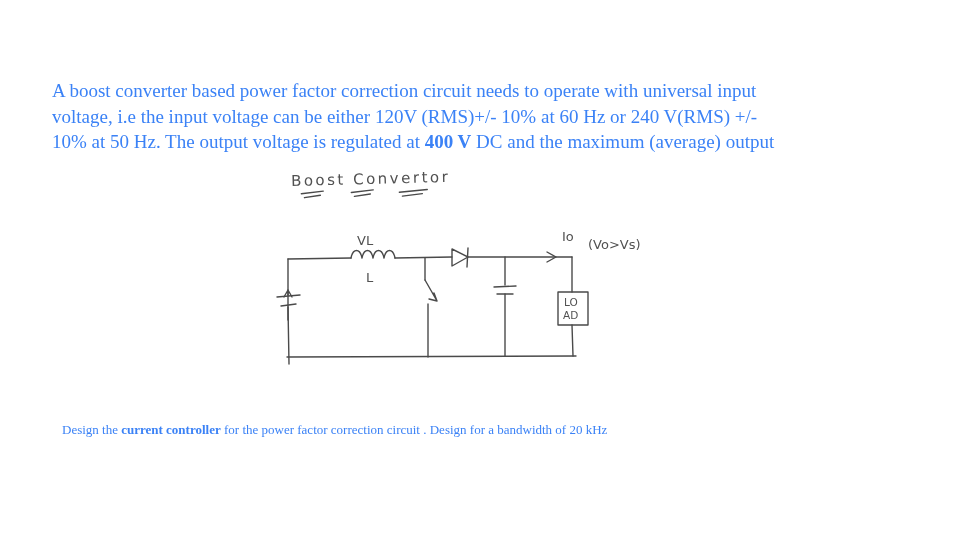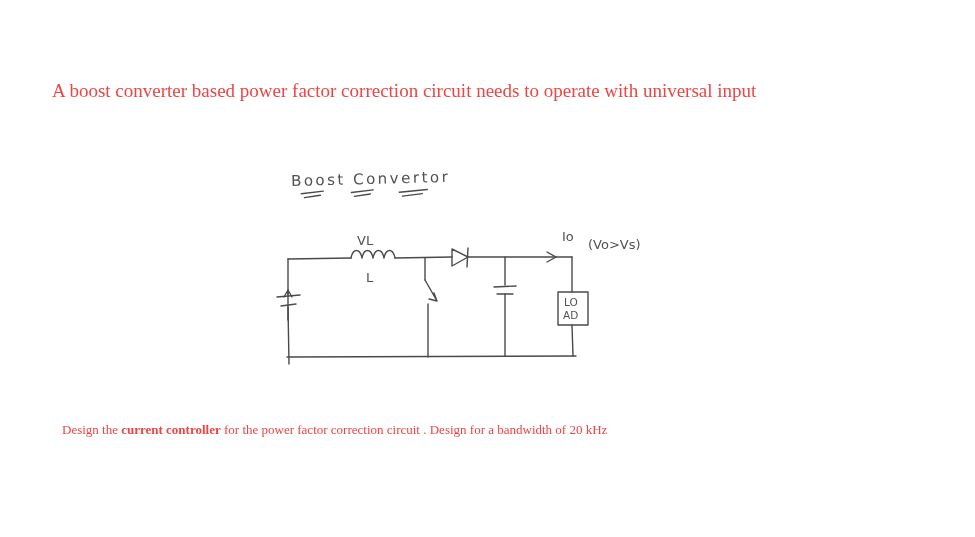--- a/index.html
+++ b/index.html
@@ -3,21 +3,21 @@
 <meta charset="utf-8">
 <style>
   html, body { margin: 0; padding: 0; background: #ffffff; }
   .page {
     position: relative;
     width: 975px;
     height: 537px;
     background: #ffffff;
     overflow: hidden;
     font-family: "Liberation Serif", serif;
-    color: #ef4444;
+    color: #3b82f6;
   }
   .problem-para {
     position: absolute;
     left: 52px;
     top: 59px;
     font-size: 19px;
     line-height: 25.5px;
     white-space: nowrap;
   }
   .task-para {
@@ -57,20 +57,22 @@
   .hand-label { font-size: 13px; }
   .hand-label-sm { font-size: 10.5px; }
 </style>
 </head>
 <body>
 
 <div class="page">
 
   <p class="problem-para">
     <span class="line">A boost converter based power factor correction circuit needs to operate with universal input</span>
+    <span class="line">voltage, i.e the input voltage can be either 120V (RMS)+/- 10% at 60 Hz or 240 V(RMS) +/-</span>
+    <span class="line"><span>10% at 50 Hz.  The output voltage is regulated at </span><b>400 V</b><span> DC and the maximum (average) output</span></span>
   </p>
 
   <svg class="diagram-layer" viewBox="0 0 975 537" aria-hidden="true">
 
     <g transform="rotate(-1.5 368 180)">
       <text class="hand hand-title" x="291" y="184">Boost Convertor</text>
       <path class="wire" d="M301 192 L323 190 M304 196 L320 194
                M351 192 L373 190 M354 196 L370 194
                M399 193 L427 191 M402 197 L422 195"></path>
     </g>

